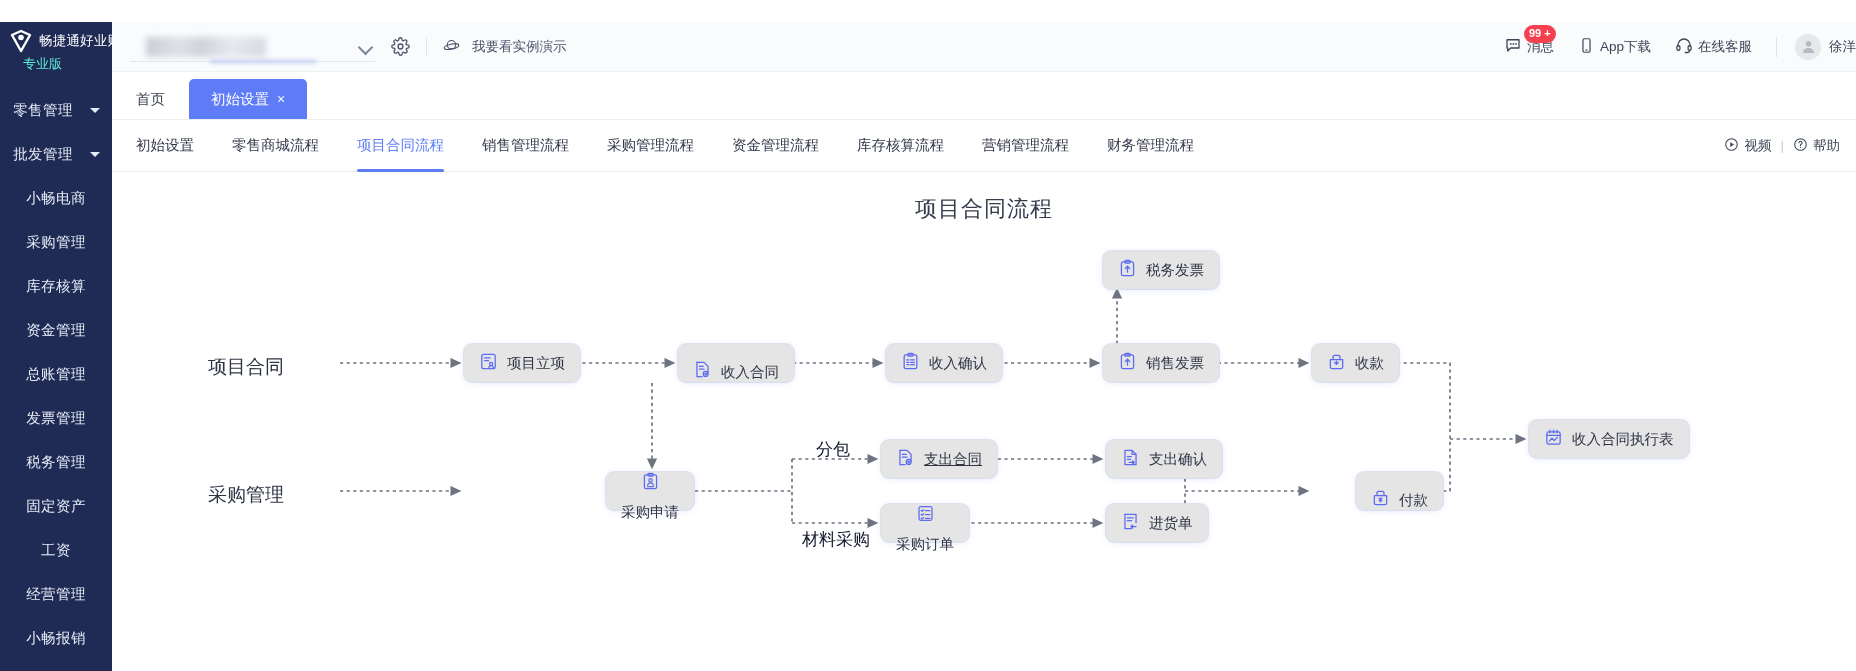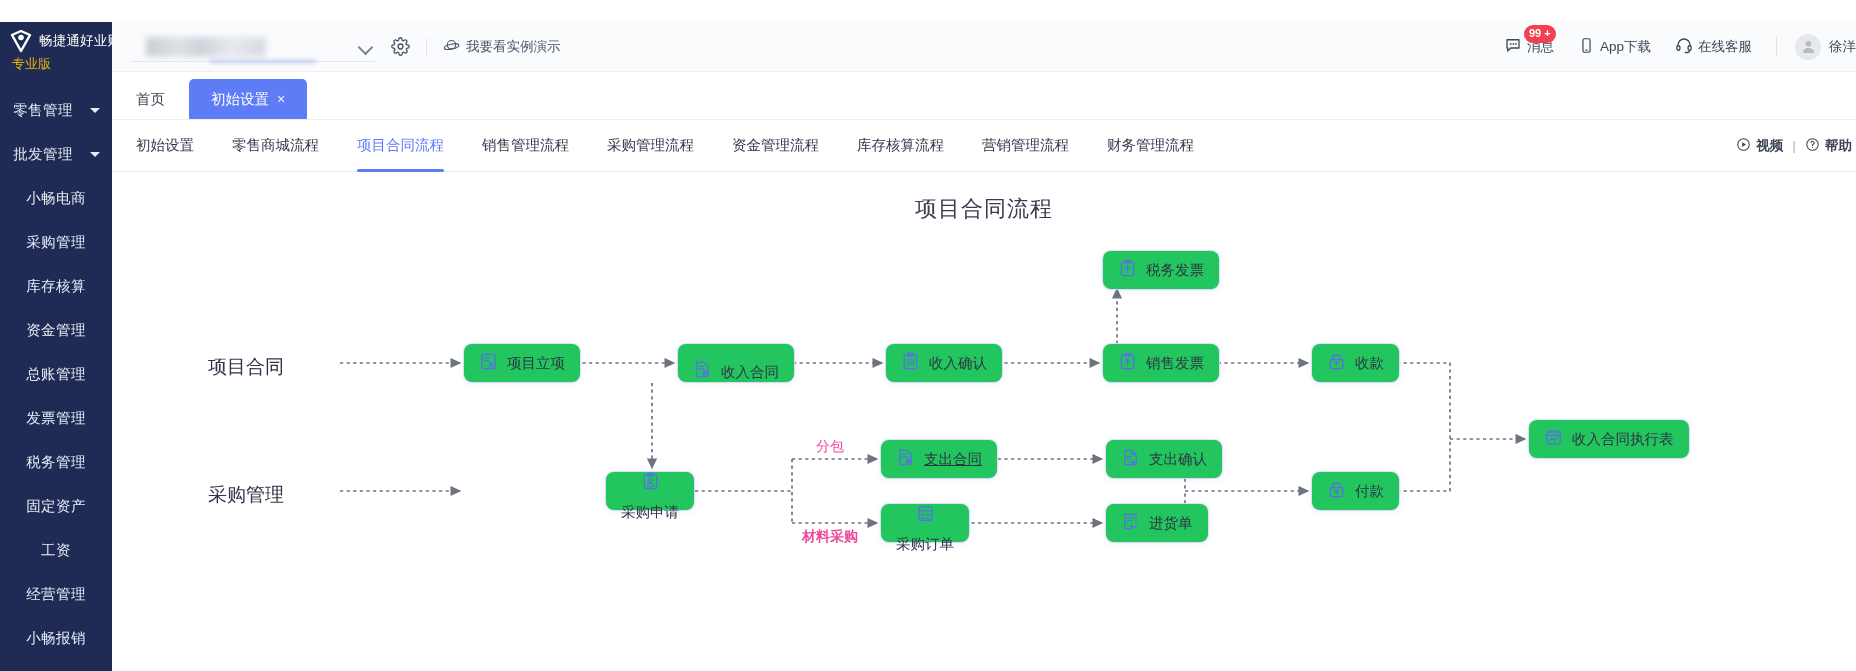--- a/index.html
+++ b/index.html
@@ -22,21 +22,21 @@
   .brand {
     height: 62px; padding: 6px 0 0 8px; position: relative;
   }
   .brand-row { display: flex; align-items: center; gap: 5px; }
   .brand-logo { width: 26px; height: 26px; flex: none; }
   .brand-name {
     color: #ffffff; font-size: 13.5px; letter-spacing: .2px;
     white-space: nowrap; font-weight: 500;
   }
   .brand-sub {
-    color: #eab308; font-size: 13px; margin-left: 4px; margin-top: 1px;
+    color: #5eead4; font-size: 13px; margin-left: 15px; margin-top: 1px;
     font-weight: 500;
   }
   .menu { margin-top: 4px; }
   .menu-item {
     height: 44px; display: flex; align-items: center;
     justify-content: center; position: relative;
     color: #e8ecf7; font-size: 14.5px; cursor: pointer;
     letter-spacing: .4px;
   }
   .menu-item .caret {
@@ -79,21 +79,21 @@
   }
   .chev-down {
     position: absolute; right: 4px; top: 11px;
     width: 11px; height: 11px;
     border-right: 2px solid #7b8699; border-bottom: 2px solid #7b8699;
     transform: rotate(45deg);
   }
   .gear-btn { margin-left: 16px; display:flex; align-items:center; cursor:pointer; }
   .vdiv { width: 1px; height: 18px; background: #e2e5eb; margin: 0 16px; }
   .demo-link {
-    display: flex; align-items: center; gap: 6px;
+    display: flex; align-items: center; gap: 12px;
     color: #4a5468; font-size: 13.5px; cursor: pointer;
   }
   .topbar-right {
     margin-left: auto; display: flex; align-items: center;
     padding-right: 0px; height: 100%;
   }
   .tr-item {
     display: flex; align-items: center; gap: 5px;
     color: #3d4555; font-size: 13.5px; cursor: pointer;
     margin-right: 24px; position: relative;
@@ -147,57 +147,57 @@
     cursor: pointer; margin-right: 38px; white-space: nowrap;
   }
   .snav-item:first-child { margin-left: 24px; }
   .snav-item.active { color: #5d7cf5; }
   .snav-item.active::after {
     content: ""; position: absolute; left: 0; right: 0; bottom: 0;
     height: 3px; background: #5d7cf5; border-radius: 2px;
   }
   .snav-right {
     margin-left: auto; display: flex; align-items: center;
-    color: #3d4555; font-size: 13.5px; padding-right: 4px; font-weight: bold;
+    color: #3d4555; font-size: 13.5px; padding-right: 16px;
   }
   .snav-right .lnk { display:flex; align-items:center; gap:5px; cursor:pointer; }
   .snav-right .sep { margin: 0 9px; color: #c8ccd4; }
 
   
   .canvas {
     position: absolute; left: 112px; top: 172px;
     width: 1744px; height: 499px; background: #fff;
     overflow: hidden;
   }
   .diagram-title {
     position: absolute; left: 0; right: 0; top: 22px;
     text-align: center; font-size: 22px; color: #383d4d;
     letter-spacing: 1px;
   }
   .svg-layer { position: absolute; left: 0; top: 0; width: 1744px; height: 499px; }
 
   .node {
     position: absolute;
     height: 38px;
-    background: #22c55e;
+    background: #e5e5e5;
     border-radius: 8px;
     box-shadow: 0 1px 6px rgba(93,124,245,0.16), 0 0 0 1px rgba(226,229,240,0.9);
     display: flex; align-items: center;
     padding: 0 15px; gap: 9px;
     font-size: 14.5px; color: #2f3445;
     cursor: pointer; white-space: nowrap;
   }
   .node svg { flex: none; }
 
   .rowlabel {
     position: absolute; font-size: 19px; color: #2f3445;
     white-space: nowrap;
   }
   .edgelabel {
-    position: absolute; font-size: 14px; color: #ec4899;
+    position: absolute; font-size: 17px; color: #0f172a;
     white-space: nowrap;
   }
 </style>
 </head>
 <body>
 
 <div class="app">
 
   <div class="sidebar">
     <div class="brand">
@@ -552,29 +552,29 @@
           <span><svg width="19" height="19" viewBox="0 0 24 24" fill="none" stroke="#5d6bf0" stroke-width="1.6" stroke-linejoin="round" stroke-linecap="round">
               <path d="M5 3h14v10.5"></path>
               <path d="M5 3v18h8"></path>
               <line x1="8" y1="7.5" x2="15.5" y2="7.5"></line>
               <line x1="8" y1="11" x2="13.5" y2="11"></line>
               <path d="M19 18.4 H12.8"></path>
               <path d="M14.8 16.5 L12.6 18.4 L14.8 20.3"></path>
             </svg></span>
           <span>进货单</span>
         </div>
-        <div class="node" style="left: 1200px; top: 300px;">
+        <div class="node" style="left: 1244px; top: 300px; align-items: flex-end;">
           <span><svg width="19" height="19" viewBox="0 0 24 24" fill="none" stroke="#5d6bf0" stroke-width="1.6" stroke-linejoin="round" stroke-linecap="round">
               <path d="M4.2 9.5h15.6v9.3a2.2 2.2 0 0 1-2.2 2.2H6.4a2.2 2.2 0 0 1-2.2-2.2z"></path>
               <path d="M7.6 9.5V6.1a1.9 1.9 0 0 1 1.9-1.9h5a1.9 1.9 0 0 1 1.9 1.9v3.4"></path>
               <path d="M10 12.8 L12 14.8 L14 12.8"></path>
               <line x1="10.2" y1="15.8" x2="13.8" y2="15.8"></line>
               <line x1="12" y1="12.8" x2="12" y2="17.4"></line>
             </svg></span>
           <span>付款</span>
         </div>
         <div class="rowlabel" style="left: 96px; top: 182px;">项目合同</div>
         <div class="rowlabel" style="left: 96px; top: 310px;">采购管理</div>
         <div class="edgelabel" style="left: 704px; top: 266px;">分包</div>
-        <div class="edgelabel" style="left: 690px; top: 356px; font-weight: bold;">材料采购</div>
+        <div class="edgelabel" style="left: 690px; top: 356px;">材料采购</div>
       </div>
   </div>
 </div>
 
 </body></html>

